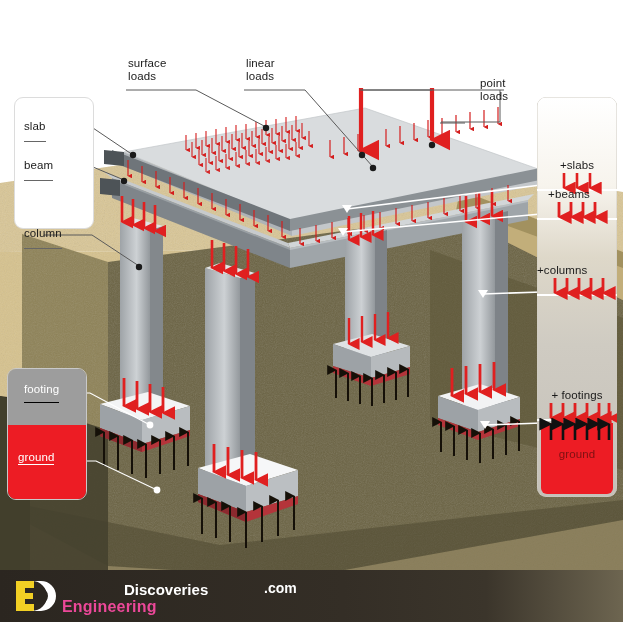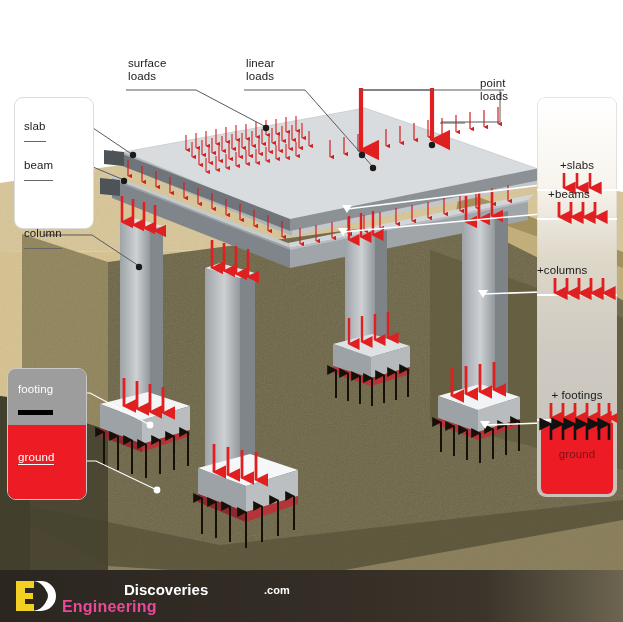--- a/index.html
+++ b/index.html
@@ -15,21 +15,21 @@
            border:1px solid #c9c9c9;}
   .panelFG .top{height:56px;background:#9d9d9d;}
   .panelFG .bot{height:74px;background:#ed1c24;}
   .panelR{position:absolute;left:537px;top:97px;width:80px;height:400px;border-radius:9px;overflow:hidden;}
   .wm{position:absolute;left:0;bottom:0;width:623px;height:52px;}
   .wmbar{position:absolute;left:0;bottom:0;width:623px;height:52px;
          background:linear-gradient(90deg,#2b2620 0%,#342e26 55%,#3b352b 78%,#6d6550 100%);}
   .wmtxt{position:absolute;left:62px;bottom:6px;color:#ec4899;}
   .wm1{font-size:16px;font-weight:bold;letter-spacing:.2px;}
   .wm2{font-size:15px;font-weight:bold;position:absolute;left:124px;bottom:24px;color:#fff;}
-  .wm3{font-size:11px;font-weight:bold;position:absolute;left:264px;bottom:26px;color:#fff;}
+  .wm3{font-size:14px;font-weight:bold;position:absolute;left:264px;bottom:26px;color:#fff;}
   .ulbl{border-bottom:1px solid #666;padding-bottom:9px;}
 </style>
 </head>
 <body>
 
 <div id="stage">
 
   <svg class="layer" viewBox="0 0 623 622">
     <defs>
       <marker id="arrR" markerWidth="5" markerHeight="5" refX="2.5" refY="4.4" orient="auto">
@@ -430,21 +430,21 @@
   </div>
   <div class="lbl" style="left:24px;top:227px;">
     <span class="ulbl">column</span>
   </div>
 
   <div class="panelFG">
     <div class="top"></div>
     <div class="bot"></div>
   </div>
   <div class="lbl w" style="left:18px;top:383px;">
-    <span style="border-bottom:5px solid #000000;padding-bottom:15px;">footing</span>
+    <span style="border-bottom:1px solid #000000;padding-bottom:7px;margin-left:6px;">footing</span>
   </div>
   <div class="lbl w" style="left:18px;top:451px;">
     <span style="border-bottom:1px solid #fff;padding-bottom:1px;">ground</span>
   </div>
 
   <div class="lbl" style="left:128px;top:57px;text-align:left;">
     <div>surface</div>
     <div>loads</div>
   </div>
   <div class="lbl" style="left:246px;top:57px;">

